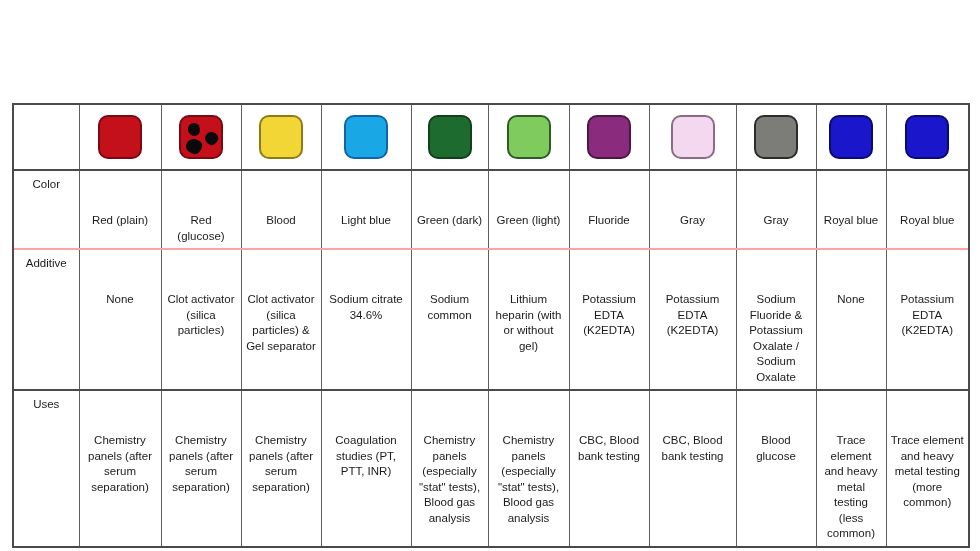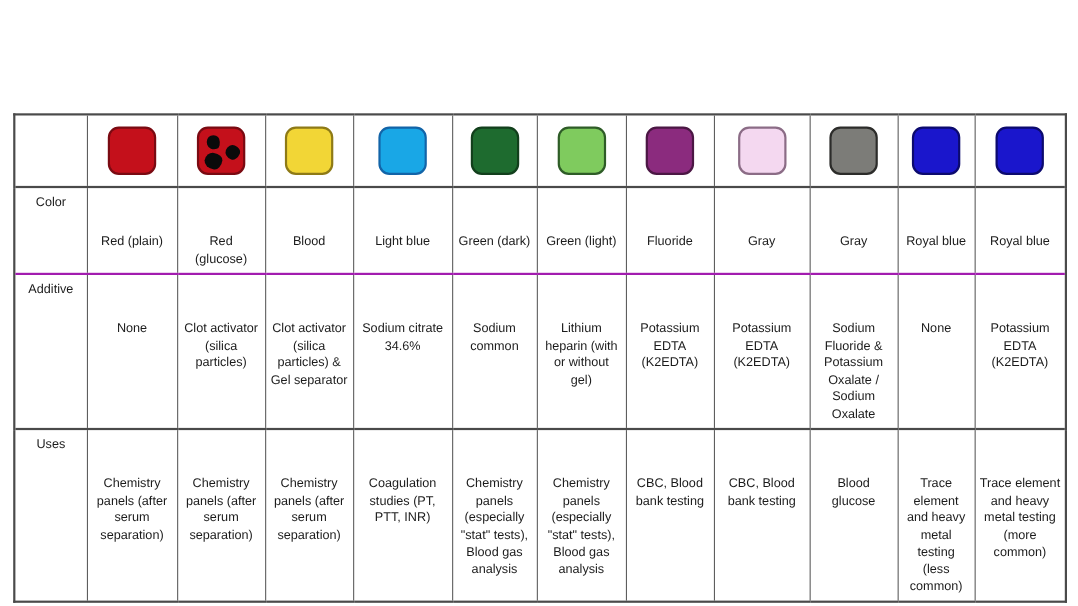--- a/index.html
+++ b/index.html
@@ -41,21 +41,21 @@
     font-size: 11.5px;
     line-height: 15.5px;
     color: #1b1b1b;
     word-wrap: break-word;
     overflow-wrap: break-word;
   }
 
   
   table.tube-table tr.row-swatch td { border-top: 2px solid #4a4a4a; }
   table.tube-table tr.row-color  td { border-top: 2px solid #4a4a4a; }
-  table.tube-table tr.row-add    td { border-top: 2px solid #a21caf; }
+  table.tube-table tr.row-add    td { border-top: 2px solid #fca5a5; }
   table.tube-table tr.row-uses   td { border-top: 2px solid #4a4a4a;
                                       border-bottom: 2px solid #4a4a4a; }
   table.tube-table td.col-first  { border-left: 2px solid #4a4a4a; }
   table.tube-table td.col-last   { border-right: 2px solid #4a4a4a; }
 
   td.rowlabel {
     text-align: left;
     padding-left: 9px;
     font-size: 12px;
   }

